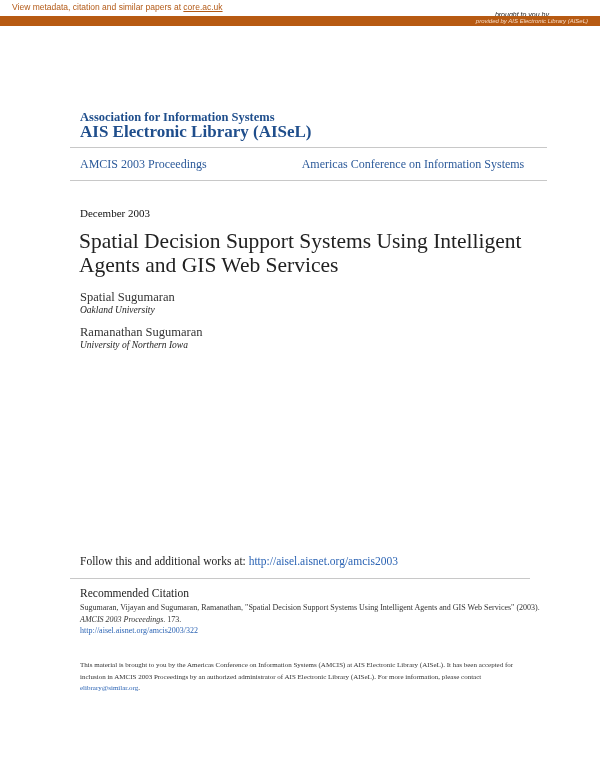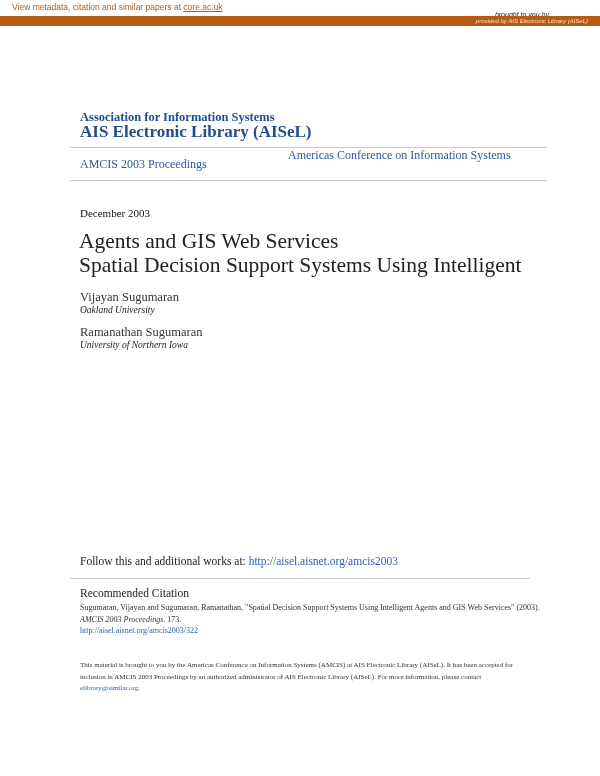--- a/index.html
+++ b/index.html
@@ -24,21 +24,21 @@
       left: 0; top: 16px; width: 600px; height: 10px; background: #b75a12;
     }
     .core-provided {
       right: 12px; top: 16px; font-family: "Liberation Sans", sans-serif; font-size: 6px; color: #f7dcc6;
       font-style: italic; line-height: 10px;
     }
     .org-line1 { left: 80px; top: 110px; font-size: 12.5px; font-weight: bold; color: #1f4e8c; }
     .org-line2 { left: 80px; top: 122px; font-size: 17px; font-weight: bold; color: #1f4e8c; text-align: right; }
     .hr { height: 1px; background: #c8c8c8; }
     .series-left { left: 80px; top: 157px; font-size: 12px; color: #2c5a9a; }
-    .series-right { right: 62px; top: 148px; font-size: 12px; color: #2c5a9a; text-align: left; line-height: 15px; width: 250px; }
+    .series-right { right: 62px; top: 157px; font-size: 12px; color: #2c5a9a; text-align: center; line-height: 15px; width: 250px; }
     .date { left: 80px; top: 207px; font-size: 11px; color: #111; }
     .title { left: 79px; top: 229px; width: 470px; font-size: 21.5px; line-height: 24px; color: #222; font-weight: normal; }
     .author-name { font-size: 12.5px; color: #333; }
     .author-aff { font-size: 9.5px; font-style: italic; color: #222; }
     .follow { left: 80px; top: 555px; font-size: 11.5px; color: #222; }
     .follow a { color: #2c64b4; text-decoration: none; }
     .rec-head { left: 80px; top: 587px; font-size: 11.5px; color: #222; }
     .citation { left: 80px; top: 602px; width: 460px; font-size: 8px; line-height: 11.5px; color: #333; }
     .citation a { color: #2c64b4; text-decoration: none; }
     .notice { left: 80px; top: 660px; width: 460px; font-size: 7px; line-height: 11.5px; color: #333; }
@@ -70,26 +70,26 @@
 
 <div class="abs hr" style="left:70px; top:147px; width:477px;"></div>
 <div class="abs series-left">AMCIS 2003 Proceedings</div>
 <div class="abs series-right">
   <div>Americas Conference on Information Systems</div>
 </div>
 <div class="abs hr" style="left:70px; top:180px; width:477px;"></div>
 
 <div class="abs date">December 2003</div>
 <div class="abs title">
+  <div>Spatial Decision Support Systems Using Intelligent</div>
   <div>Agents and GIS Web Services</div>
-  <div>Spatial Decision Support Systems Using Intelligent</div>
 </div>
 
 <div class="abs" style="left:80px; top:290px;">
-  <div class="author-name">Vijayan Sugumaran</div>
+  <div class="author-name">Spatial Sugumaran</div>
   <div class="author-aff">Oakland University</div>
 </div>
 <div class="abs" style="left:80px; top:325px;">
   <div class="author-name">Ramanathan Sugumaran</div>
   <div class="author-aff">University of Northern Iowa</div>
 </div>
 
 <div class="abs follow">
   <span>Follow this and additional works at: </span><a>http://aisel.aisnet.org/amcis2003</a>
 </div>

